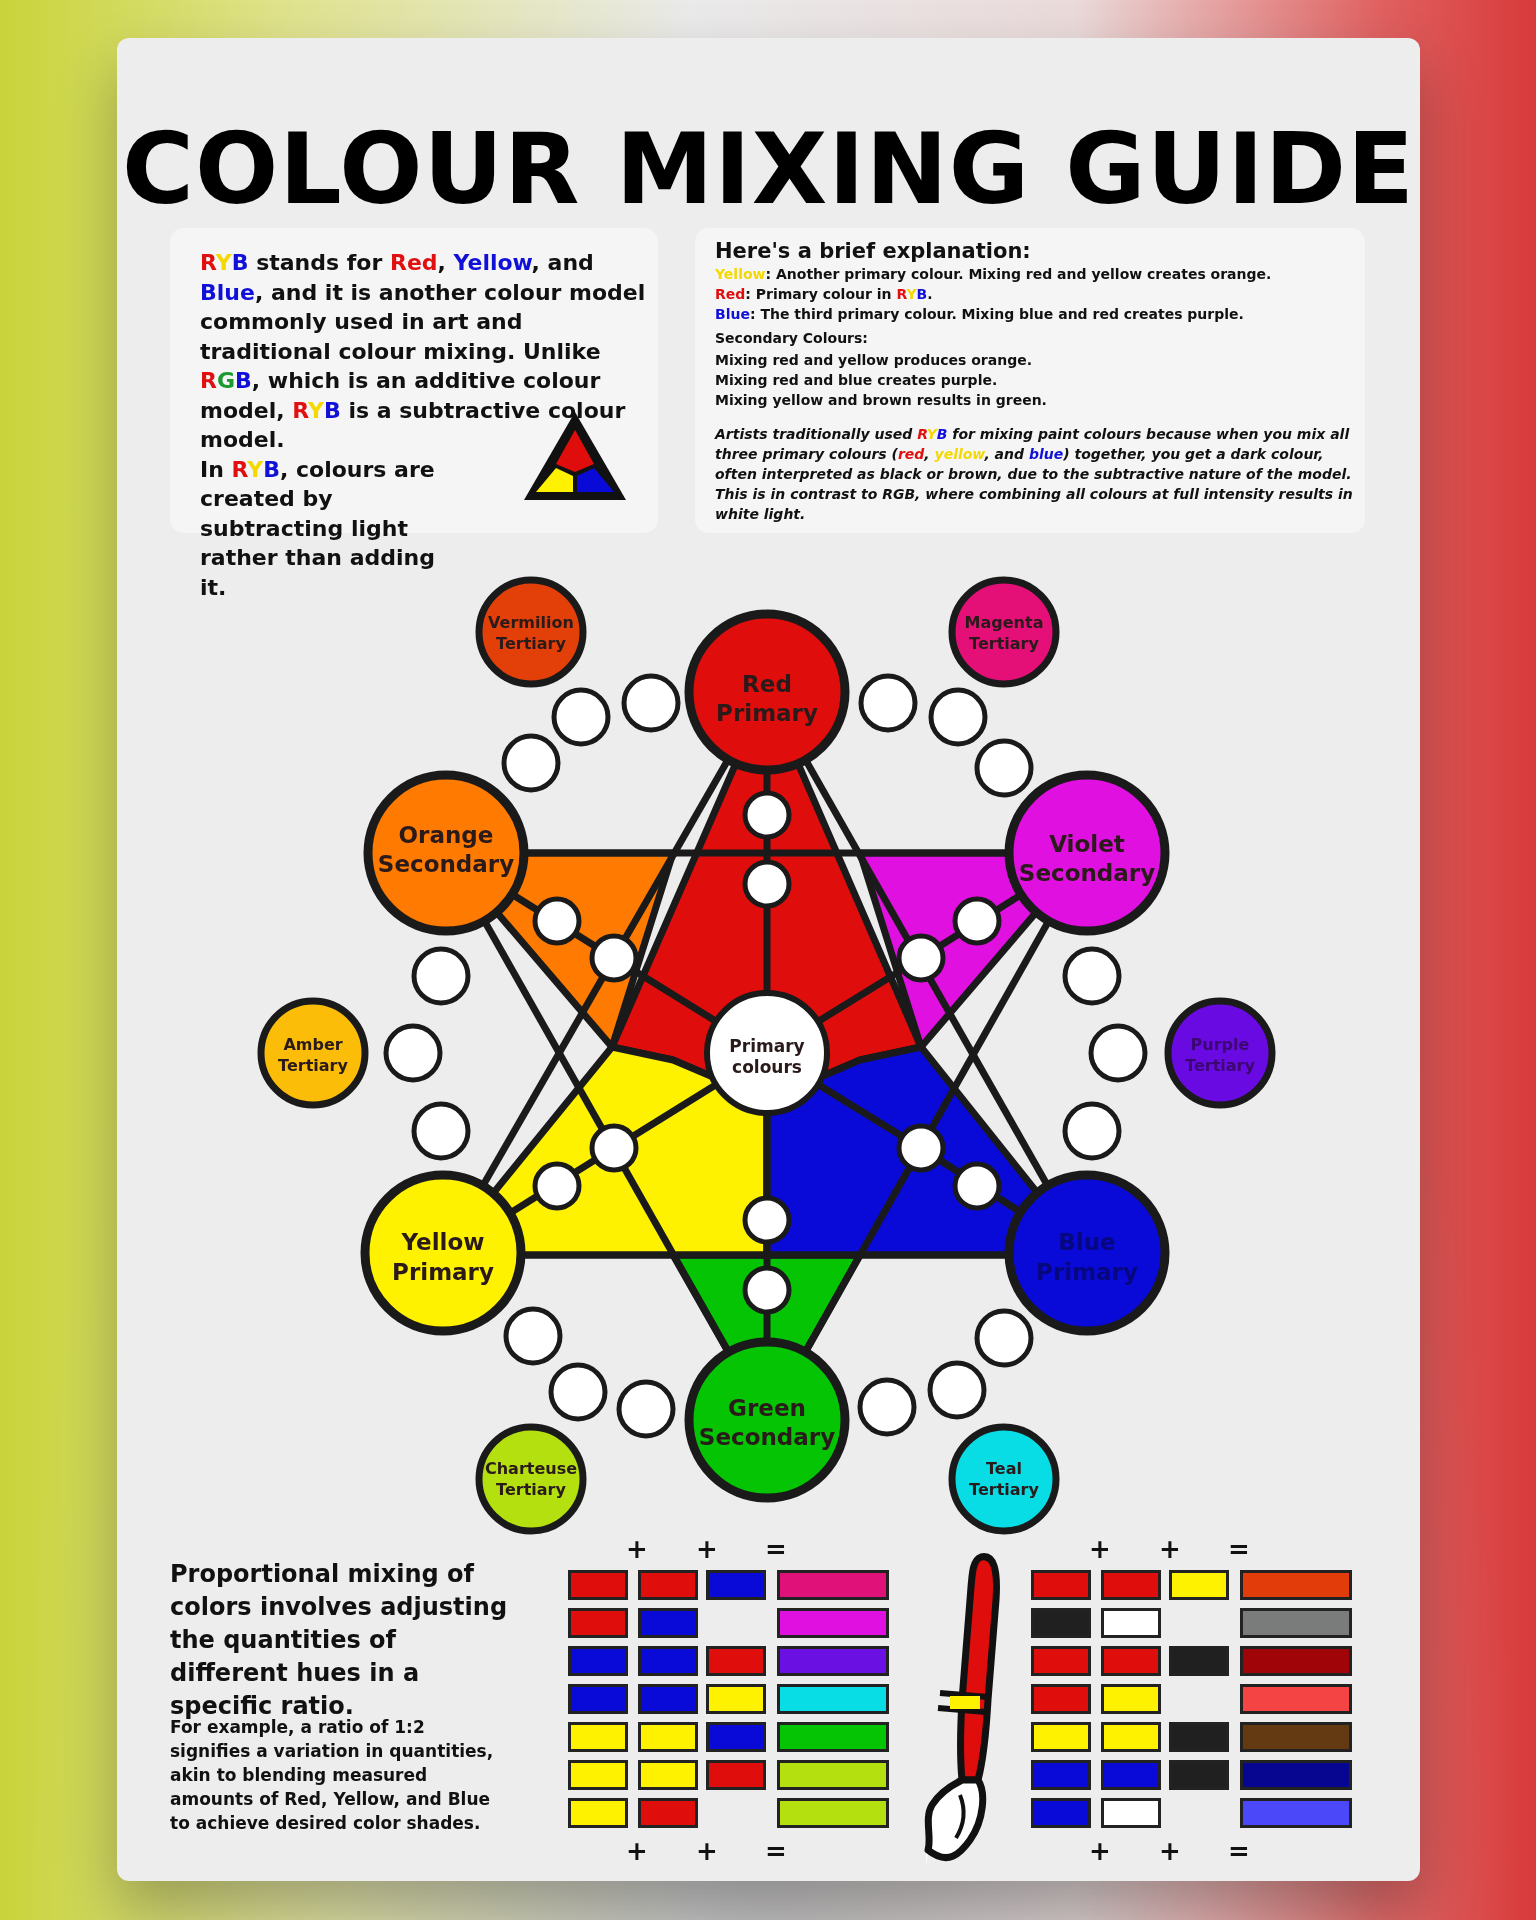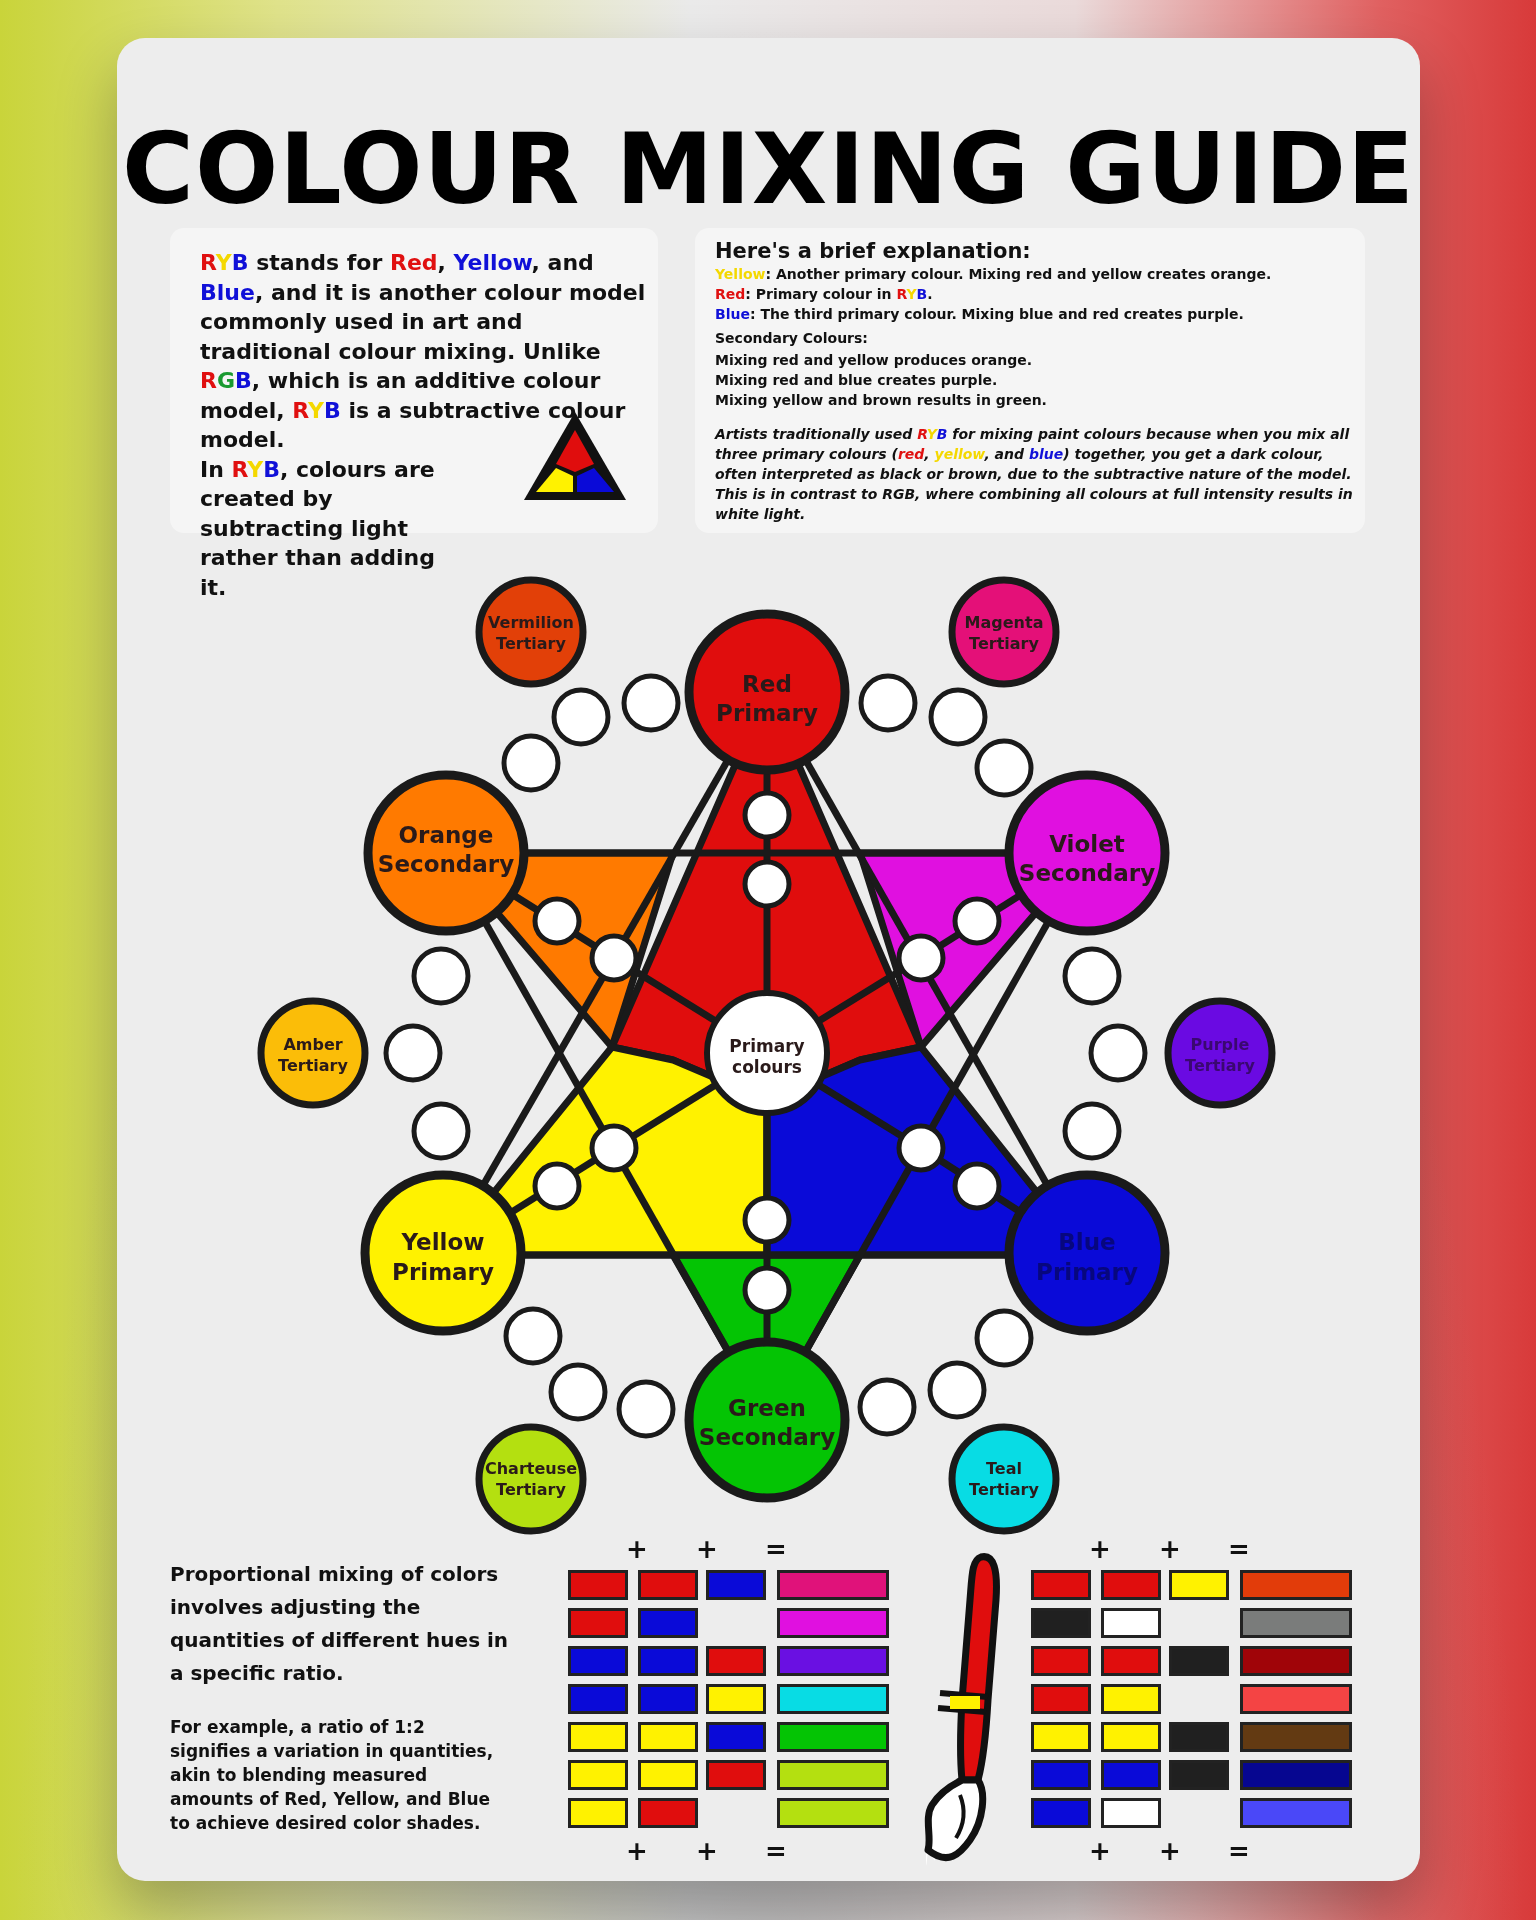--- a/index.html
+++ b/index.html
@@ -9,21 +9,21 @@
     position: relative;
     background: linear-gradient(90deg, #c9d43a 0%, #dfe28a 18%, #eaeaea 45%, #eadada 70%, #e06060 90%, #d83a3a 100%);
   }
   .bg-top {
     position: absolute; left: 0; top: 0; width: 1536px; height: 1920px;
     background: radial-gradient(ellipse at 50% 110%, rgba(150,150,150,0.55) 0%, rgba(200,200,200,0.2) 40%, rgba(255,255,255,0) 70%);
     pointer-events: none;
   }
   .card {
     position: absolute; left: 117px; top: 38px; width: 1303px; height: 1843px;
-    background: #ededed; border-radius: 28px;
+    background: #ededed; border-radius: 12px;
     box-shadow: 0 30px 60px rgba(0,0,0,0.28);
   }
   .title {
     position: absolute; left: 0; top: 82px; width: 1303px; text-align: center;
     font-family: "DejaVu Sans", sans-serif; font-weight: bold;
     font-size: 98px; letter-spacing: 1px; color: #000; line-height: 1;
   }
   .box {
     position: absolute; background: #f5f5f5; border-radius: 14px;
   }
@@ -39,21 +39,21 @@
     position: absolute; left: 20px; top: 10px; width: 640px; color: #111;
   }
   .explain h3 { font-size: 21px; font-weight: bold; line-height: 26px; }
   .explain h4 { font-size: 14px; font-weight: bold; line-height: 24px; margin-top: 2px; }
   .explain p { font-size: 14px; font-weight: bold; line-height: 20px; }
   .explain p.gap { margin-top: 14px; font-style: italic; }
   .wheel { position: absolute; left: 0; top: 0; }
   .ctext { font-family: "DejaVu Sans", sans-serif; font-weight: bold; fill: #2a1a1a; }
   .prop-heading {
     position: absolute; left: 53px; top: 1520px; width: 340px;
-    font-weight: bold; font-size: 20px; line-height: 33px; color: #111;
+    font-weight: bold; font-size: 24px; line-height: 33px; color: #111;
   }
   .prop-body {
     position: absolute; left: 53px; top: 1677px; width: 340px;
     font-weight: bold; font-size: 17px; line-height: 24px; color: #111;
   }
   .swatch-grid { position: absolute; }
   .sw-row { position: absolute; height: 30px; }
   .sw {
     position: absolute; top: 0; height: 30px; border: 3px solid #222;
   }

